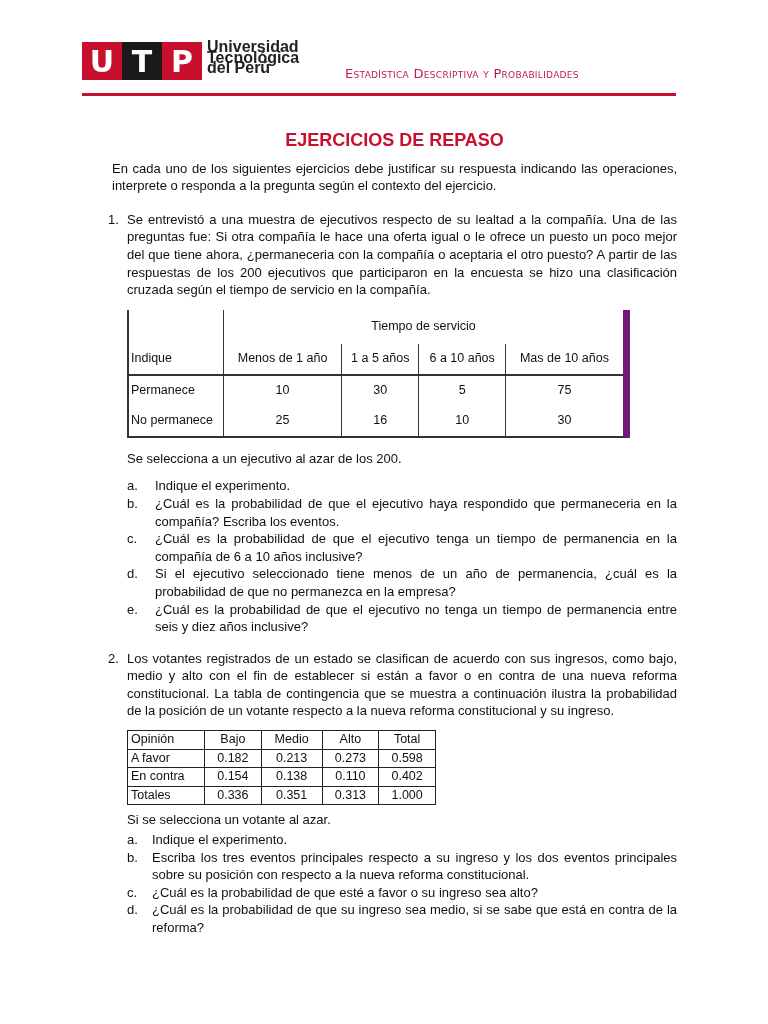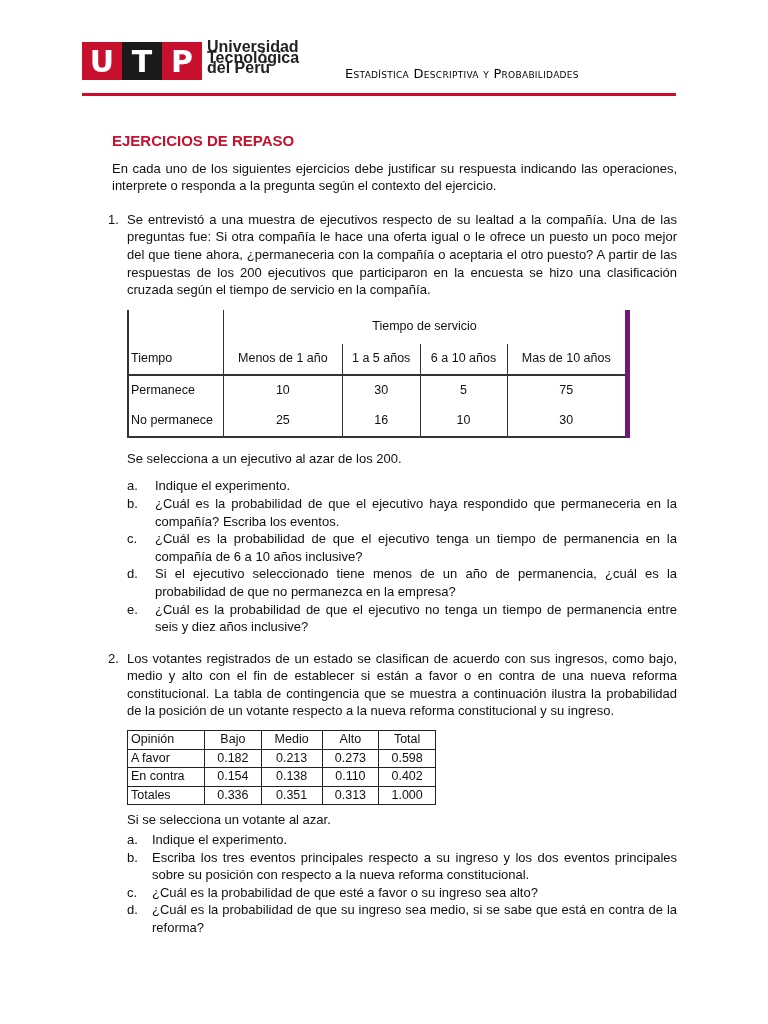--- a/index.html
+++ b/index.html
@@ -7,36 +7,36 @@
          font-family: "Liberation Sans", sans-serif; color: #111; }
   .header { position: absolute; left: 0; top: 0; width: 768px; height: 100px; }
   .logo { position: absolute; left: 82px; top: 42px; height: 38px; display: flex; }
   .logo-block { width: 40px; height: 38px; display: flex; align-items: center; justify-content: center;
                 font-family: "DejaVu Sans", sans-serif; font-weight: bold; font-size: 30px; color: #fff; }
   .logo-red { background: #c8102e; }
   .logo-black { background: #1a1a1a; }
   .logo-text { position: absolute; left: 207px; top: 42px; font-size: 16px; line-height: 10.5px;
                color: #222; font-weight: bold; }
   .subject { position: absolute; left: 345px; top: 66px; font-family: "DejaVu Sans", sans-serif;
-             font-size: 13px; color: #000000; font-variant: small-caps; letter-spacing: 0.3px; }
+             font-size: 13px; color: #be185d; font-variant: small-caps; letter-spacing: 0.3px; }
   .rule { position: absolute; left: 82px; top: 93px; width: 594px; height: 3px; background: #c8102e; }
 
   .doc { position: absolute; left: 112px; top: 132px; width: 565px; font-size: 13px; line-height: 17.6px; }
-  .title { text-align: left; color: #c8102e; font-weight: bold; font-size: 15px; margin: 0 0 10px 0; }
+  .title { text-align: center; color: #c8102e; font-weight: bold; font-size: 18px; margin: 0 0 10px 0; }
   p { margin: 0; text-align: justify; }
   .q { position: relative; padding-left: 15px; text-align: justify; }
   .q .num { position: absolute; left: -4px; top: 0; }
   .intro { margin-bottom: 16px; }
 
   table { border-collapse: collapse; font-size: 12.5px; }
   .t1 { margin: 11px 0 0 15px; width: 503px; }
   .t1 td { height: 30px; text-align: center; padding: 0; }
   .t1 td.first { text-align: left; border-left: 2px solid #333; width: 92px; padding-left: 2px; }
   .t1 td.vb { border-left: 1px solid #333; }
-  .t1 td.rb { border-right: 5px solid #701a75; }
+  .t1 td.rb { border-right: 7px solid #701a75; }
   .t1 tr.hdr td { border-bottom: 2px solid #333; }
   .t1 tr.last td { border-bottom: 2px solid #333; }
   .t1 tr.top td { height: 34px; vertical-align: middle; }
 
   .after1 { margin-top: 12px; padding-left: 15px; }
   ol.sub { list-style: none; margin: 10px 0 0 0; padding: 0 0 0 43px; }
   ol.sub li { position: relative; text-align: justify; }
   ol.sub li .lt { position: absolute; left: -28px; top: 0; }
 
   .q2 { margin-top: 14px; }
@@ -75,21 +75,21 @@
     <span>Se entrevistó a una muestra de ejecutivos respecto de su lealtad a la compañía. Una de las preguntas fue: Si otra compañía le hace una oferta igual o le ofrece un puesto un poco mejor del que tiene ahora, ¿permaneceria con la compañía o aceptaria el otro puesto? A partir de las respuestas de los 200 ejecutivos que participaron en la encuesta se hizo una clasificación cruzada según el tiempo de servicio en la compañía.</span>
   </div>
 
   <table class="t1">
     <tbody>
         <tr class="top">
       <td class="first"></td>
       <td class="vb rb" colspan="4">Tiempo de servicio</td>
     </tr>
     <tr class="hdr">
-      <td class="first">Tiempo</td>
+      <td class="first">Indique</td>
       <td class="vb">Menos de 1 año</td>
       <td class="vb">1 a 5 años</td>
       <td class="vb">6 a 10 años</td>
       <td class="vb rb">Mas de 10 años</td>
     </tr>
     <tr>
       <td class="first">Permanece</td>
       <td class="vb">10</td>
       <td class="vb">30</td>
       <td class="vb">5</td>

